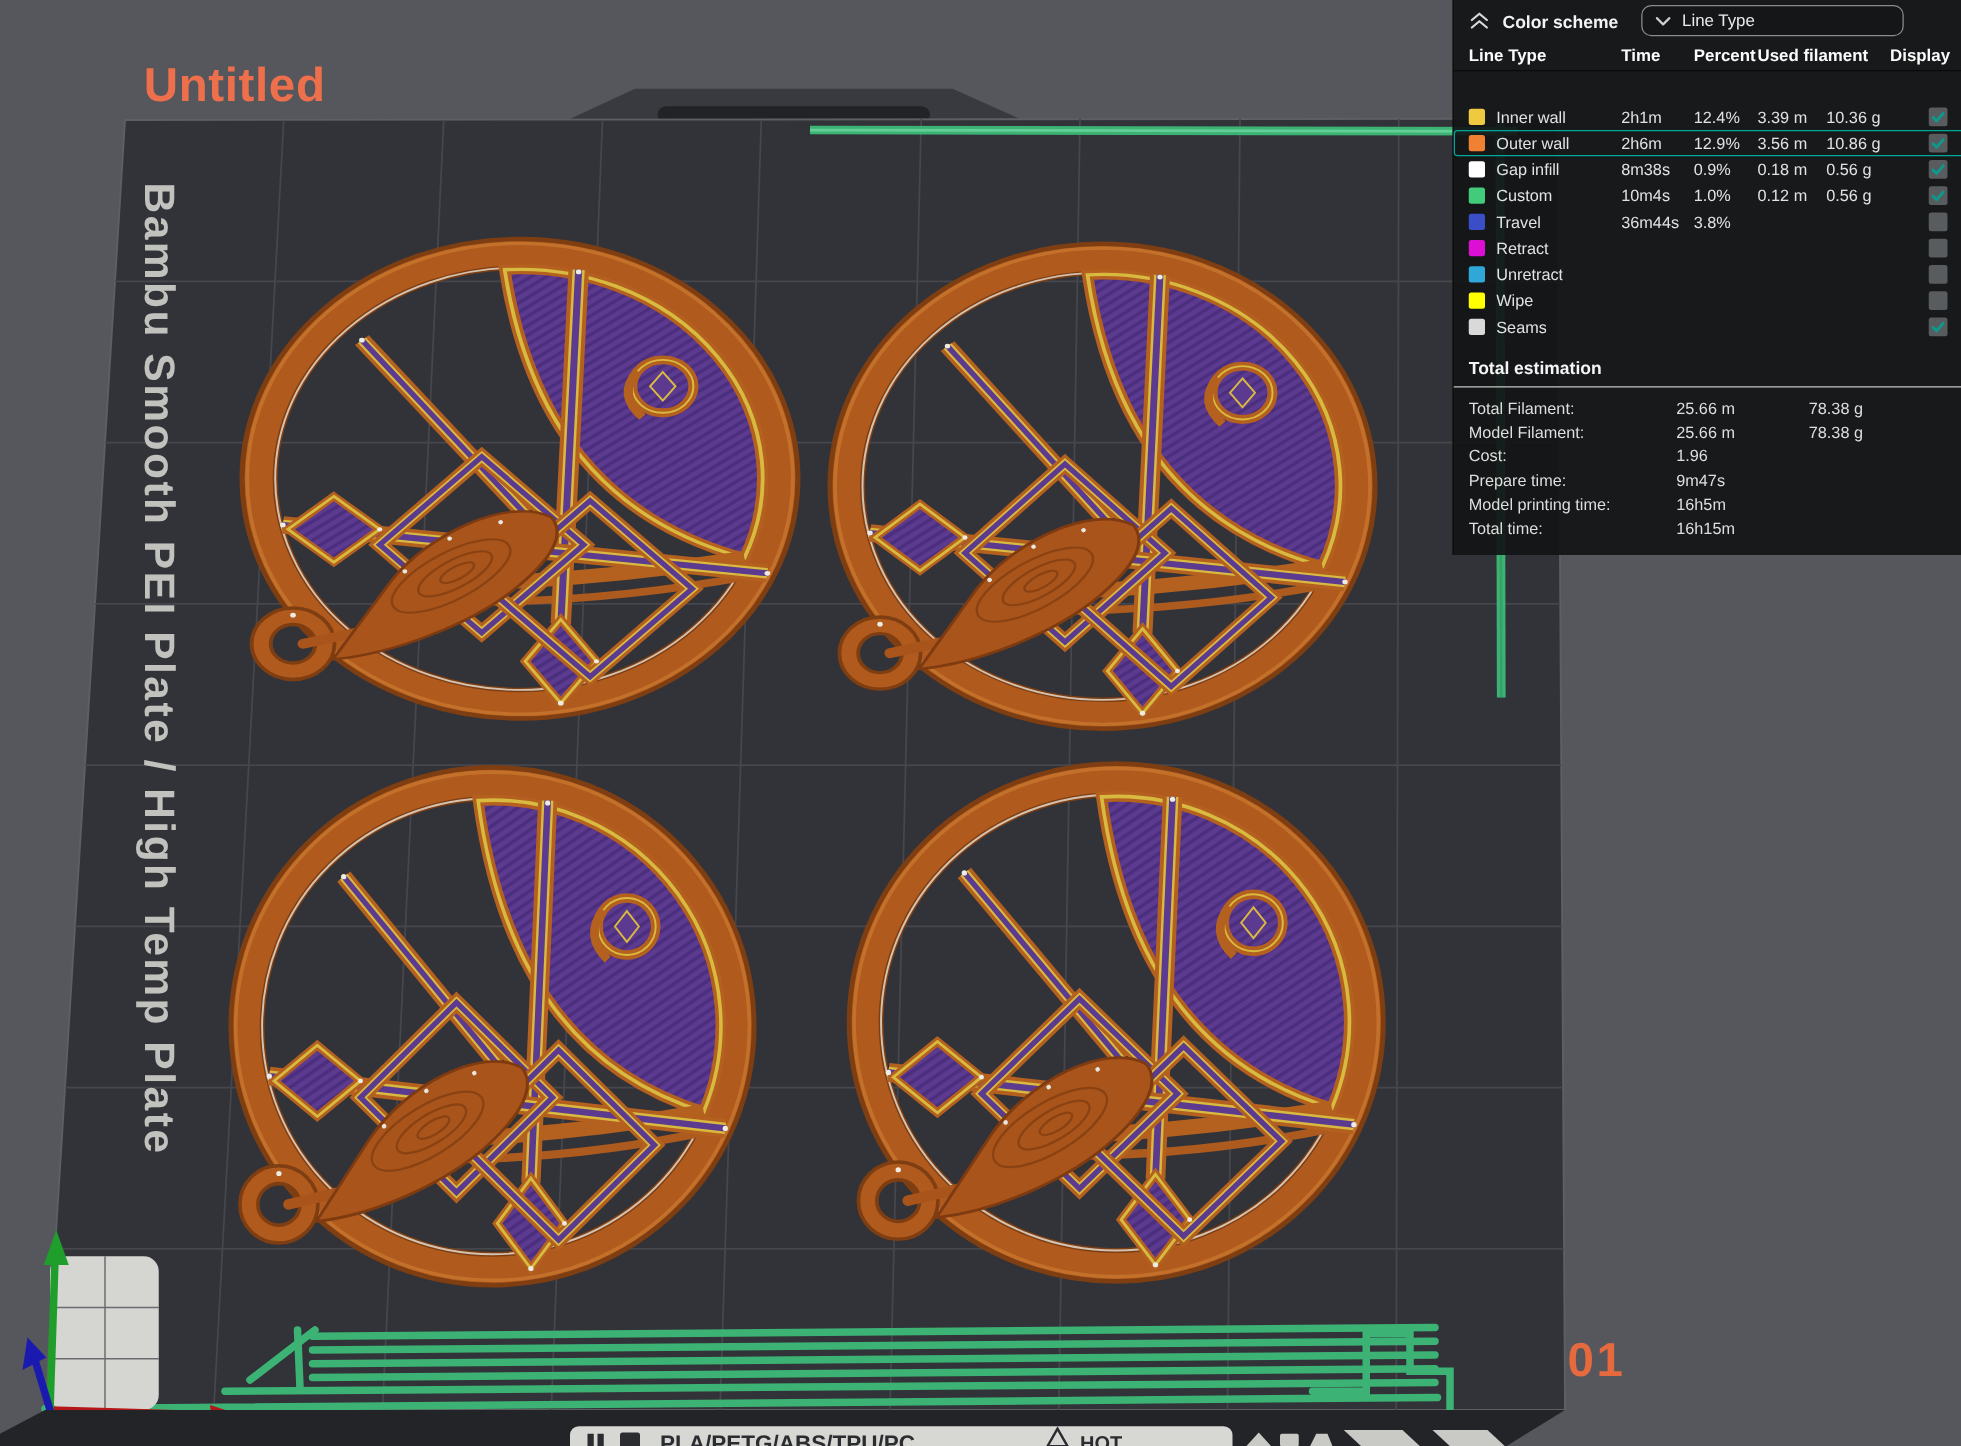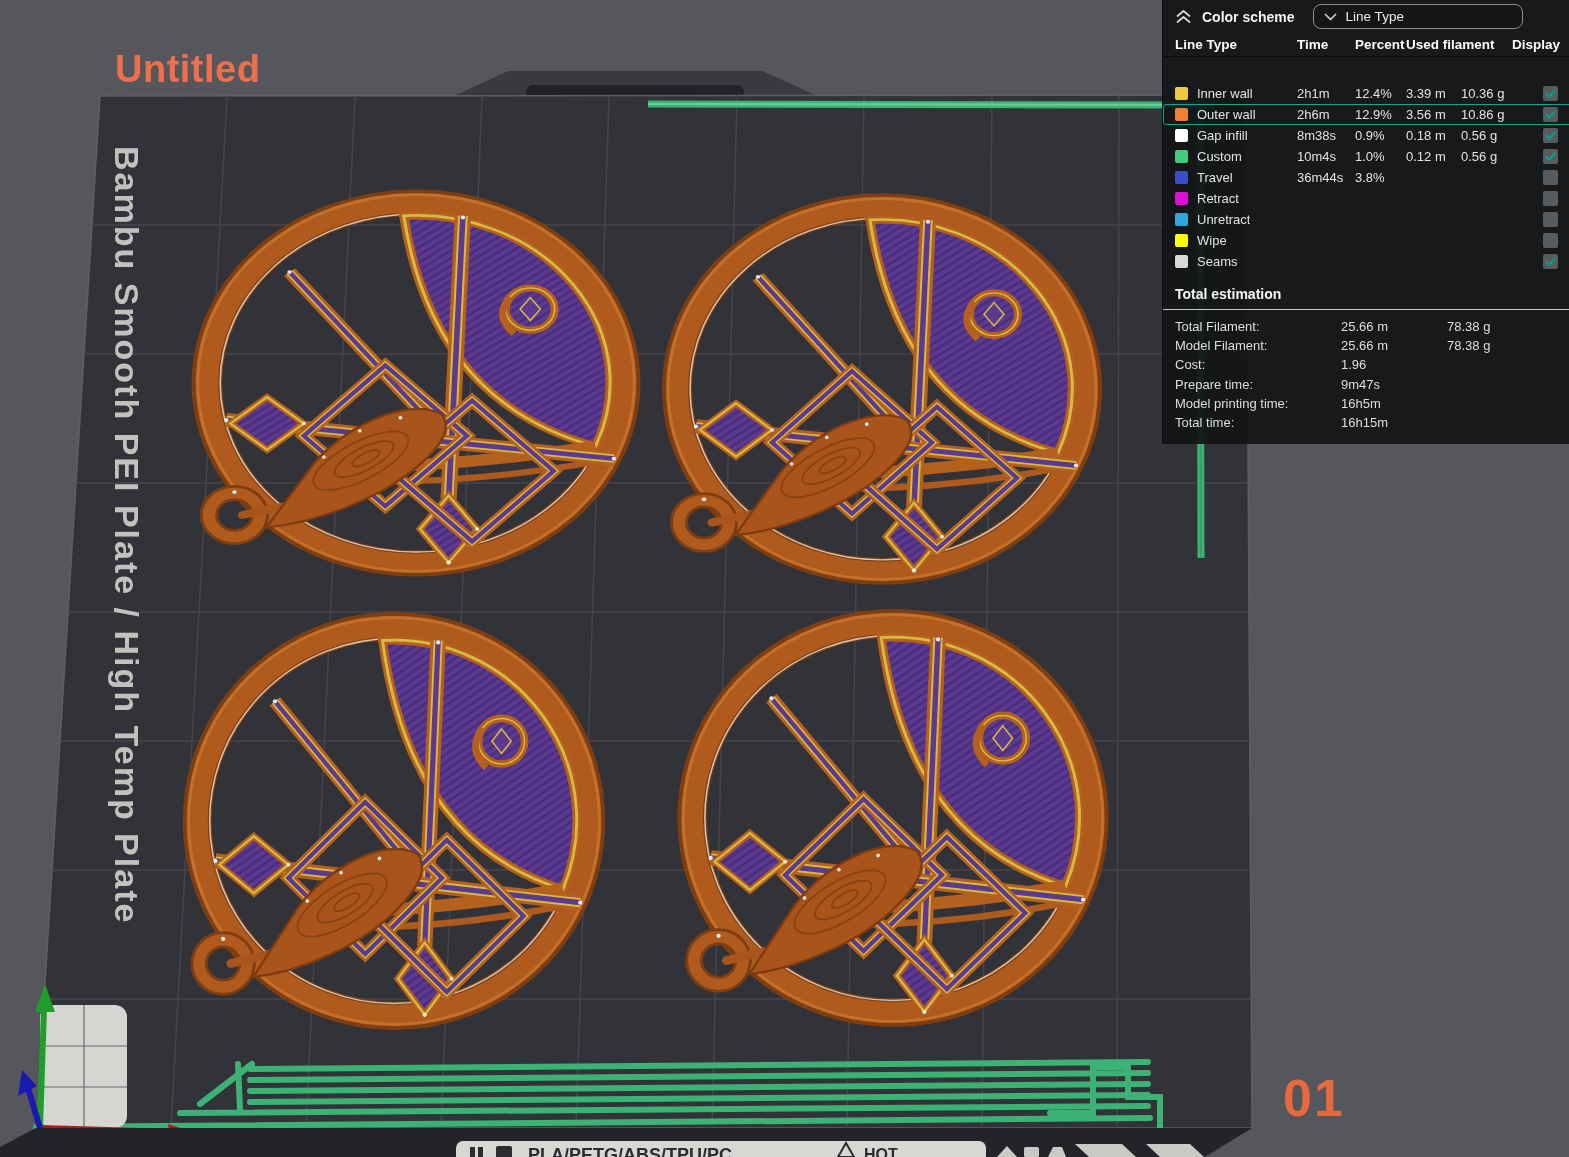--- a/index.html
+++ b/index.html
@@ -18,21 +18,21 @@
     font-size:38px;font-weight:700;letter-spacing:.5px;color:#EE6F4B;
   }
   .plate-name{
     position:absolute;left:146px;top:146px;z-index:2;width:900px;
     transform:rotate(90deg);transform-origin:0 0;
     font-size:34px;font-weight:600;letter-spacing:2px;color:#C9C9C5;opacity:.95;
     white-space:nowrap;
   }
   .plate-number{
     position:absolute;left:1254px;top:1068px;z-index:2;
-    font-size:52px;font-weight:700;color:#E7693E;letter-spacing:2px;margin-left:29px;
+    font-size:38px;font-weight:700;color:#E7693E;letter-spacing:2px;
   }
 
   
   .panel{
     position:absolute;left:1162px;top:0;width:436px;z-index:3;
     background:rgba(18,20,22,.93);
     color:#E3E3E3;padding-bottom:12px;
     border-left:1px solid rgba(0,0,0,.45);
     box-sizing:border-box;
   }

